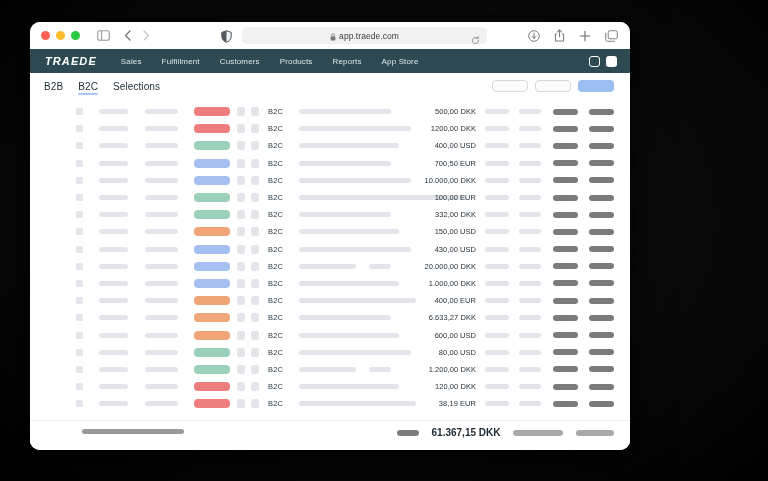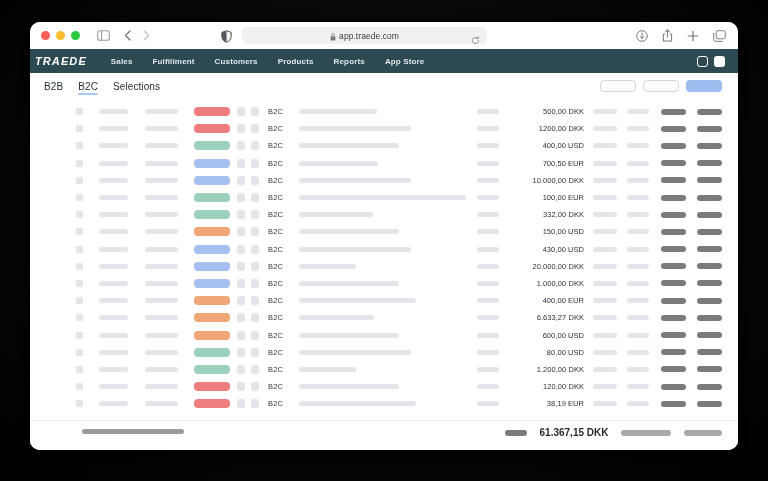--- a/index.html
+++ b/index.html
@@ -17,21 +17,21 @@
     position: absolute;
     left: 0; top: 0;
     width: 768px; height: 481px;
     background: radial-gradient(ellipse at 50% 45%, #141414 0%, #090909 58%, #000000 100%);
   }
 
   
   #browser-window {
     position: absolute;
     left: 30px; top: 22px;
-    width: 708px; height: 428px;
+    width: 600px; height: 428px;
     background: #ffffff;
     border-radius: 10px;
     overflow: hidden;
     box-shadow: 0 12px 40px rgba(0,0,0,0.85), 0 2px 8px rgba(0,0,0,0.6);
   }
 
   
   #titlebar {
     position: relative;
     height: 27px;
@@ -89,29 +89,29 @@
 
   
   #app-nav {
     height: 24px;
     background: #2d4a53;
     display: flex;
     align-items: center;
     position: relative;
   }
   #brand-logo {
-    margin-left: 5px;
+    margin-left: 15px;
     color: #ffffff;
     font-size: 11px;
     font-weight: bold;
     font-style: italic;
     letter-spacing: 1.1px;
     font-family: "Liberation Sans", sans-serif;
   }
-  #nav-items { display: flex; align-items: flex-start; margin-left: 24px; gap: 20px; font-weight: bold; }
+  #nav-items { display: flex; align-items: flex-start; margin-left: 24px; gap: 20px; }
   .nav-item {
     color: #dfe7e9;
     font-size: 8px;
     letter-spacing: 0.15px;
     white-space: nowrap;
   }
   #nav-right {
     position: absolute;
     right: 13px; top: 0; height: 24px;
     display: flex; align-items: center; gap: 6px;

